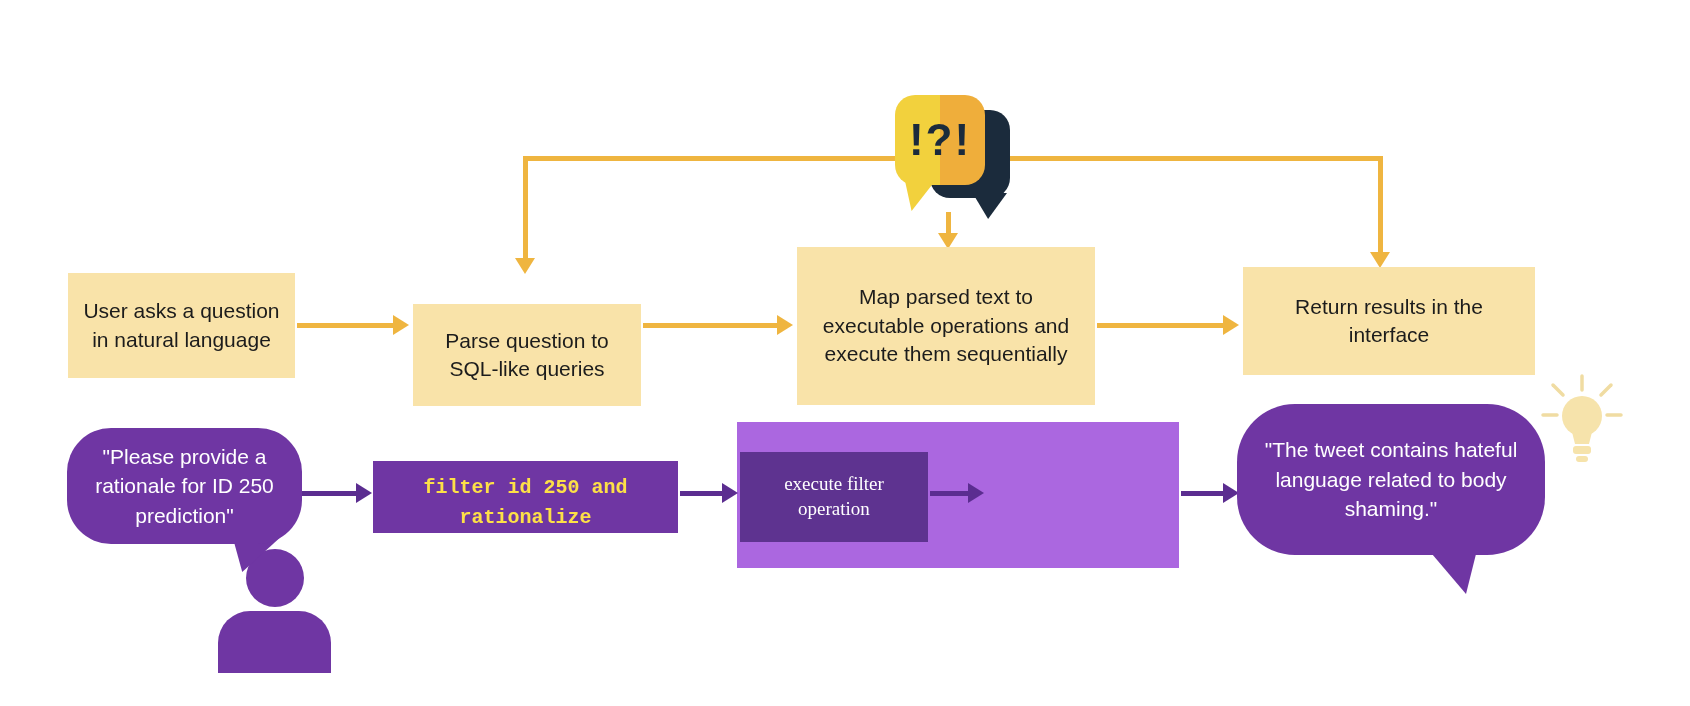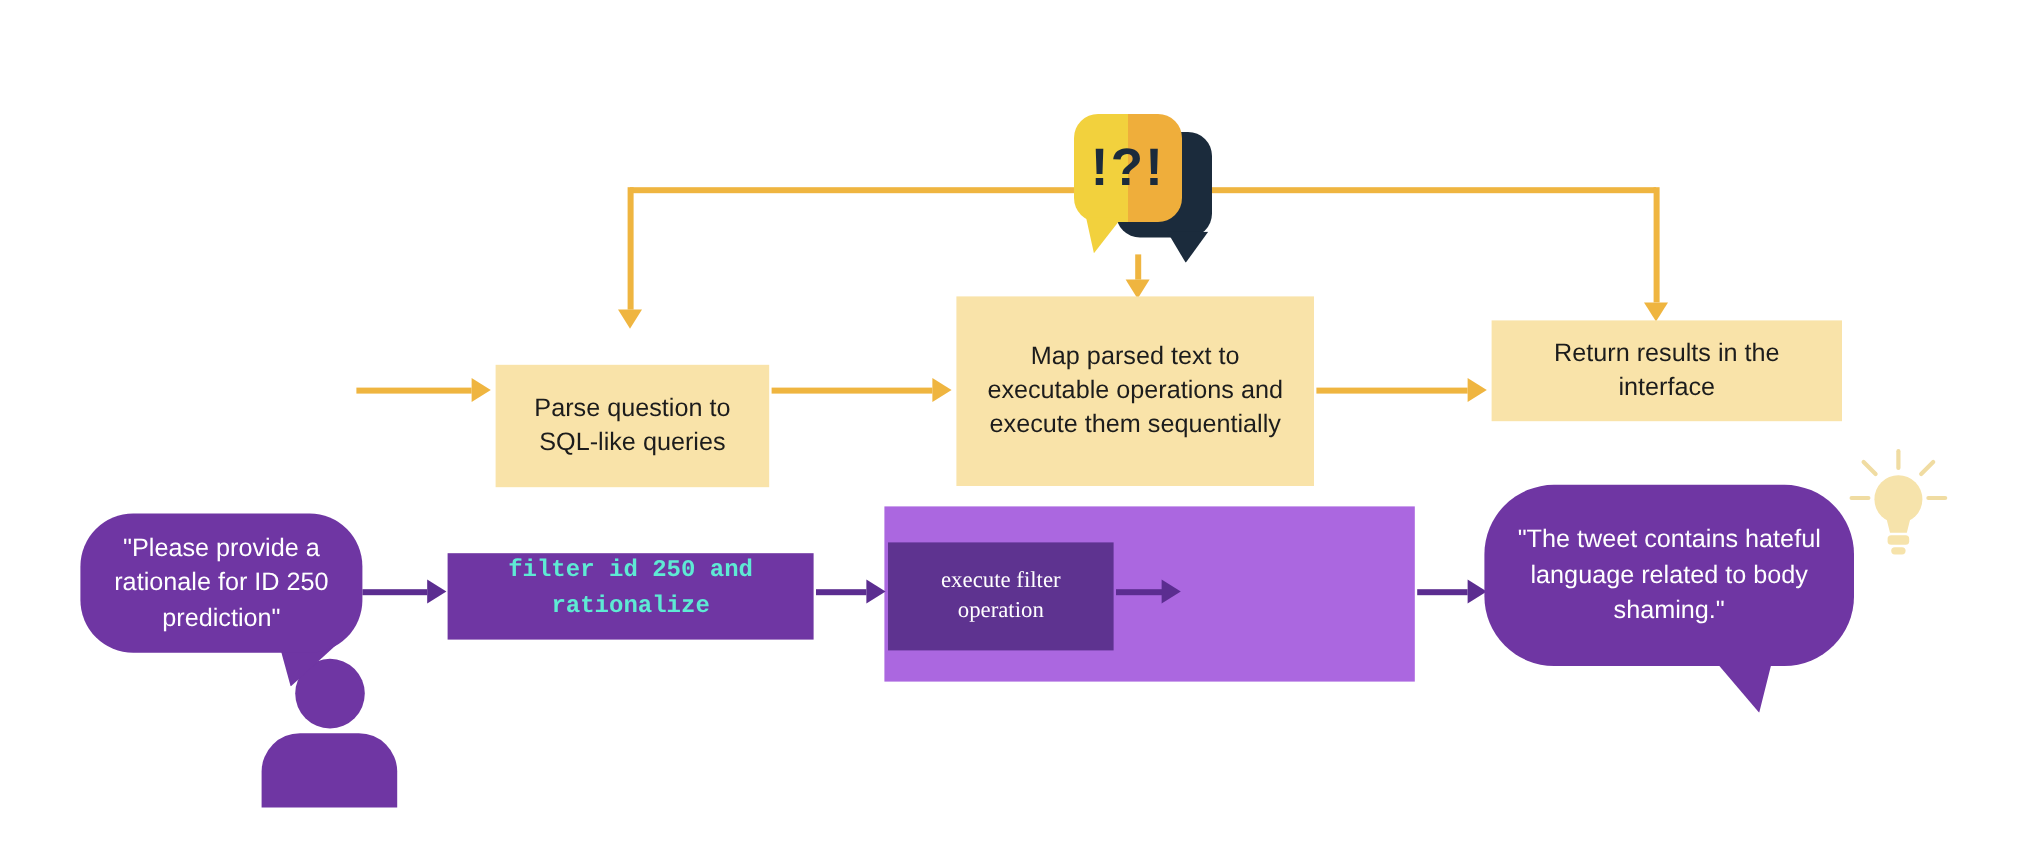--- a/index.html
+++ b/index.html
@@ -23,22 +23,22 @@
   .p-ah-right{position:absolute;width:0;height:0;border-top:10px solid transparent;
     border-bottom:10px solid transparent;border-left:16px solid #5B2D90;}
   
   .bubble{
     position:absolute;background:#6F36A3;color:#ffffff;
     display:flex;align-items:center;justify-content:center;text-align:center;
     font-size:21px;line-height:1.4;
   }
   .tail{position:absolute;background:#6F36A3;}
   .monobox{
-    position:absolute;background:#6F36A3;color:#5eead4;
-    display:flex;align-items:flex-start;justify-content:center;text-align:center;
+    position:absolute;background:#6F36A3;color:#fde047;
+    display:flex;align-items:flex-end;justify-content:center;text-align:center;
     font-family:"Liberation Mono",monospace;font-weight:700;font-size:20px;line-height:1.5;
   }
   .opcontainer{position:absolute;background:#AB67E0;}
   .opbox{
     position:absolute;background:#5E3390;color:#ffffff;
     display:flex;align-items:center;justify-content:center;text-align:center;
     font-size:19px;line-height:1.3;
   }
   
   .chaticon{position:absolute;left:893px;top:93px;width:125px;height:128px;z-index:6;}
@@ -72,27 +72,30 @@
 
   <div class="chaticon">
     <div class="chat-dark"></div>
     <div class="chat-dark-tail"></div>
     <div class="chat-front">
       <span class="chat-glyph">!?!</span>
     </div>
     <div class="chat-front-tail"></div>
   </div>
 
+  <div class="stepbox z2" style="left:68px;top:273px;width:227px;height:105px;padding:0 8px;box-sizing:border-box;">
+    <span>User asks a question in natural language</span>
+  </div>
   <div class="stepbox z2" style="left:413px;top:276px;width:228px;height:102px;padding:0 10px;box-sizing:border-box;margin-top:28px;">
     <span>Parse question to SQL-like queries</span>
   </div>
   <div class="stepbox z2" style="left:797px;top:247px;width:298px;height:158px;padding:0 12px;box-sizing:border-box;">
     <span>Map parsed text to executable operations and execute them sequentially</span>
   </div>
-  <div class="stepbox z2" style="left:1243px;top:267px;width:292px;height:84px;padding:0 16px;box-sizing:border-box;">
+  <div class="stepbox z2" style="left:1243px;top:267px;width:292px;height:108px;padding:0 16px;box-sizing:border-box;">
     <span>Return results in the interface</span>
   </div>
 
   <div class="hline z1" style="left:297px;top:323px;width:96px;"></div>
   <div class="ah-right z1" style="left:393px;top:315px;"></div>
   <div class="hline z1" style="left:643px;top:323px;width:134px;"></div>
   <div class="ah-right z1" style="left:777px;top:315px;"></div>
   <div class="hline z1" style="left:1097px;top:323px;width:126px;"></div>
   <div class="ah-right z1" style="left:1223px;top:315px;"></div>
 

